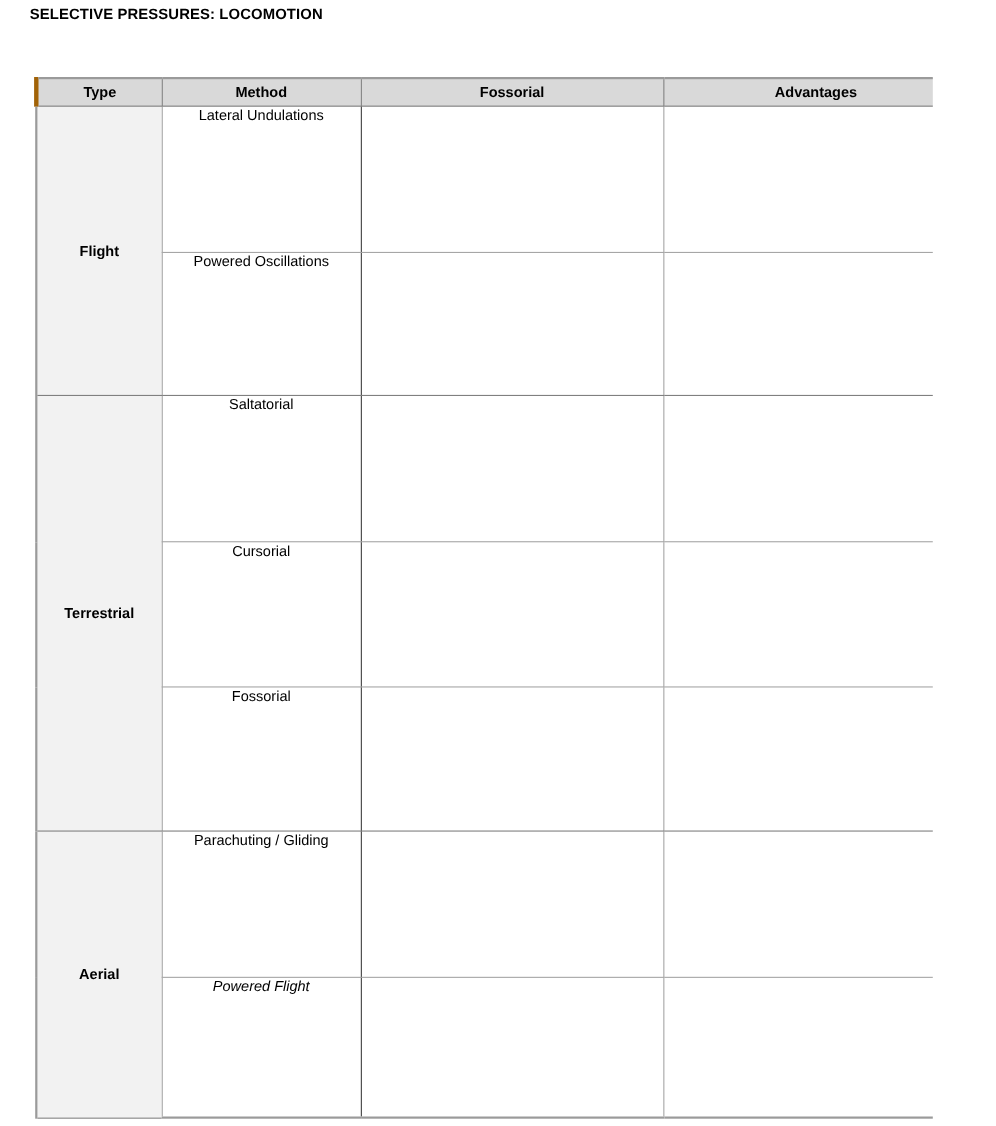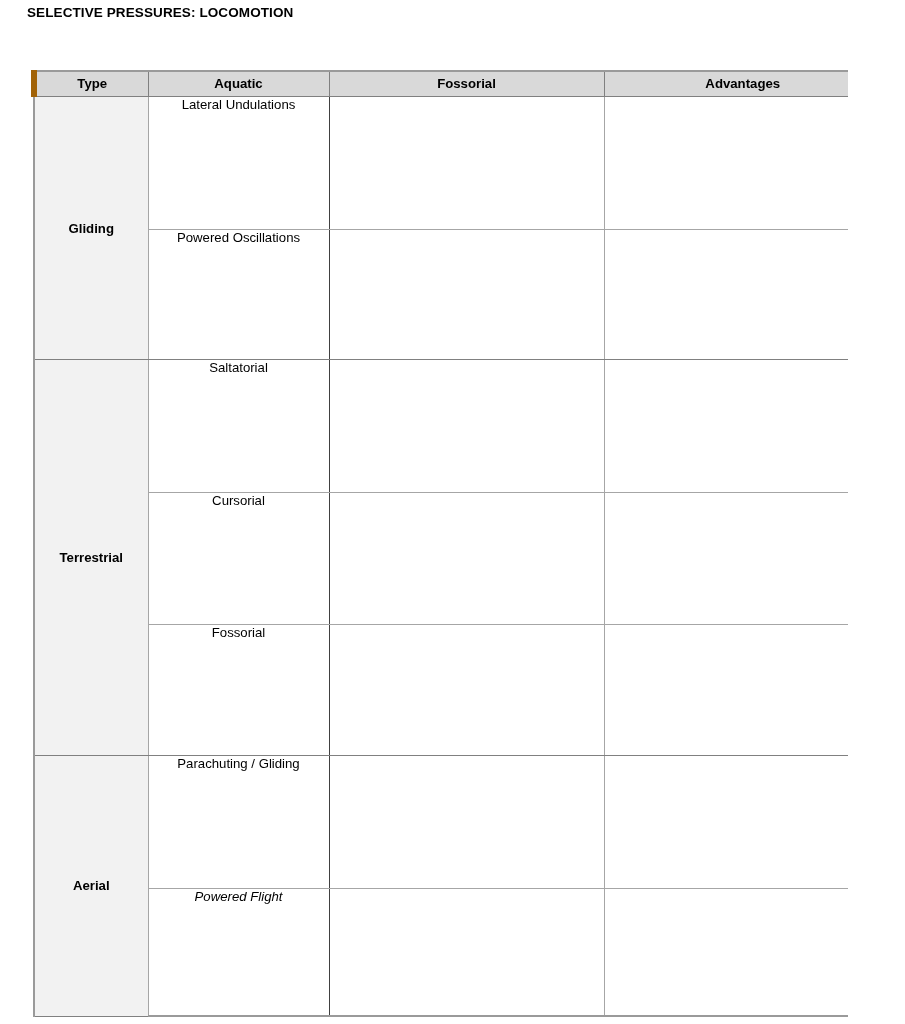--- a/index.html
+++ b/index.html
@@ -61,21 +61,21 @@
   .hdr-row th {
     height: 24px;
     background: #d9d9d9;
     border: 1px solid #808080;
     border-top: 2px solid #9a9a9a;
     font-size: 13.2px;
     font-weight: bold;
     text-align: center;
     line-height: 24px;
   }
-  .hdr-row th.col-type   { border-left: 6px solid #a16207; }
+  .hdr-row th.col-type   { border-left: 4px solid #a16207; }
   .hdr-row th.col-adv    { border-right: 2px solid #0f172a; text-align: center; }
   .hdr-row th.col-chal   { border-left: 1.6px solid #404040; }
 
   
   td.type-cell {
     background: #f2f2f2;
     text-align: center;
     font-size: 13.2px;
     font-weight: bold;
     border-left: 2px solid #9a9a9a;
@@ -123,30 +123,30 @@
     <colgroup>
       <col style="width:114px">
       <col style="width:181px">
       <col style="width:275px">
       <col style="width:278px">
     </colgroup>
 
     <thead>
       <tr class="hdr-row">
         <th class="col-type">Type</th>
-        <th class="col-method">Aquatic</th>
+        <th class="col-method">Method</th>
         <th class="col-chal">Fossorial</th>
         <th class="col-adv">Advantages</th>
       </tr>
     </thead>
 
     <tbody>
 
       <tr>
-        <td class="type-cell" rowspan="2" style="height:132px;">Gliding</td>
+        <td class="type-cell" rowspan="2" style="height:132px;">Flight</td>
         <td class="method-cell" style="height:132px;">
           <span class="method-label">Lateral Undulations</span>
         </td>
         <td class="blank-cell chal"></td>
         <td class="blank-cell adv"></td>
       </tr>
       <tr class="group-end">
         <td class="method-cell" style="height:129px;">
           <span class="method-label">Powered Oscillations</span>
         </td>

